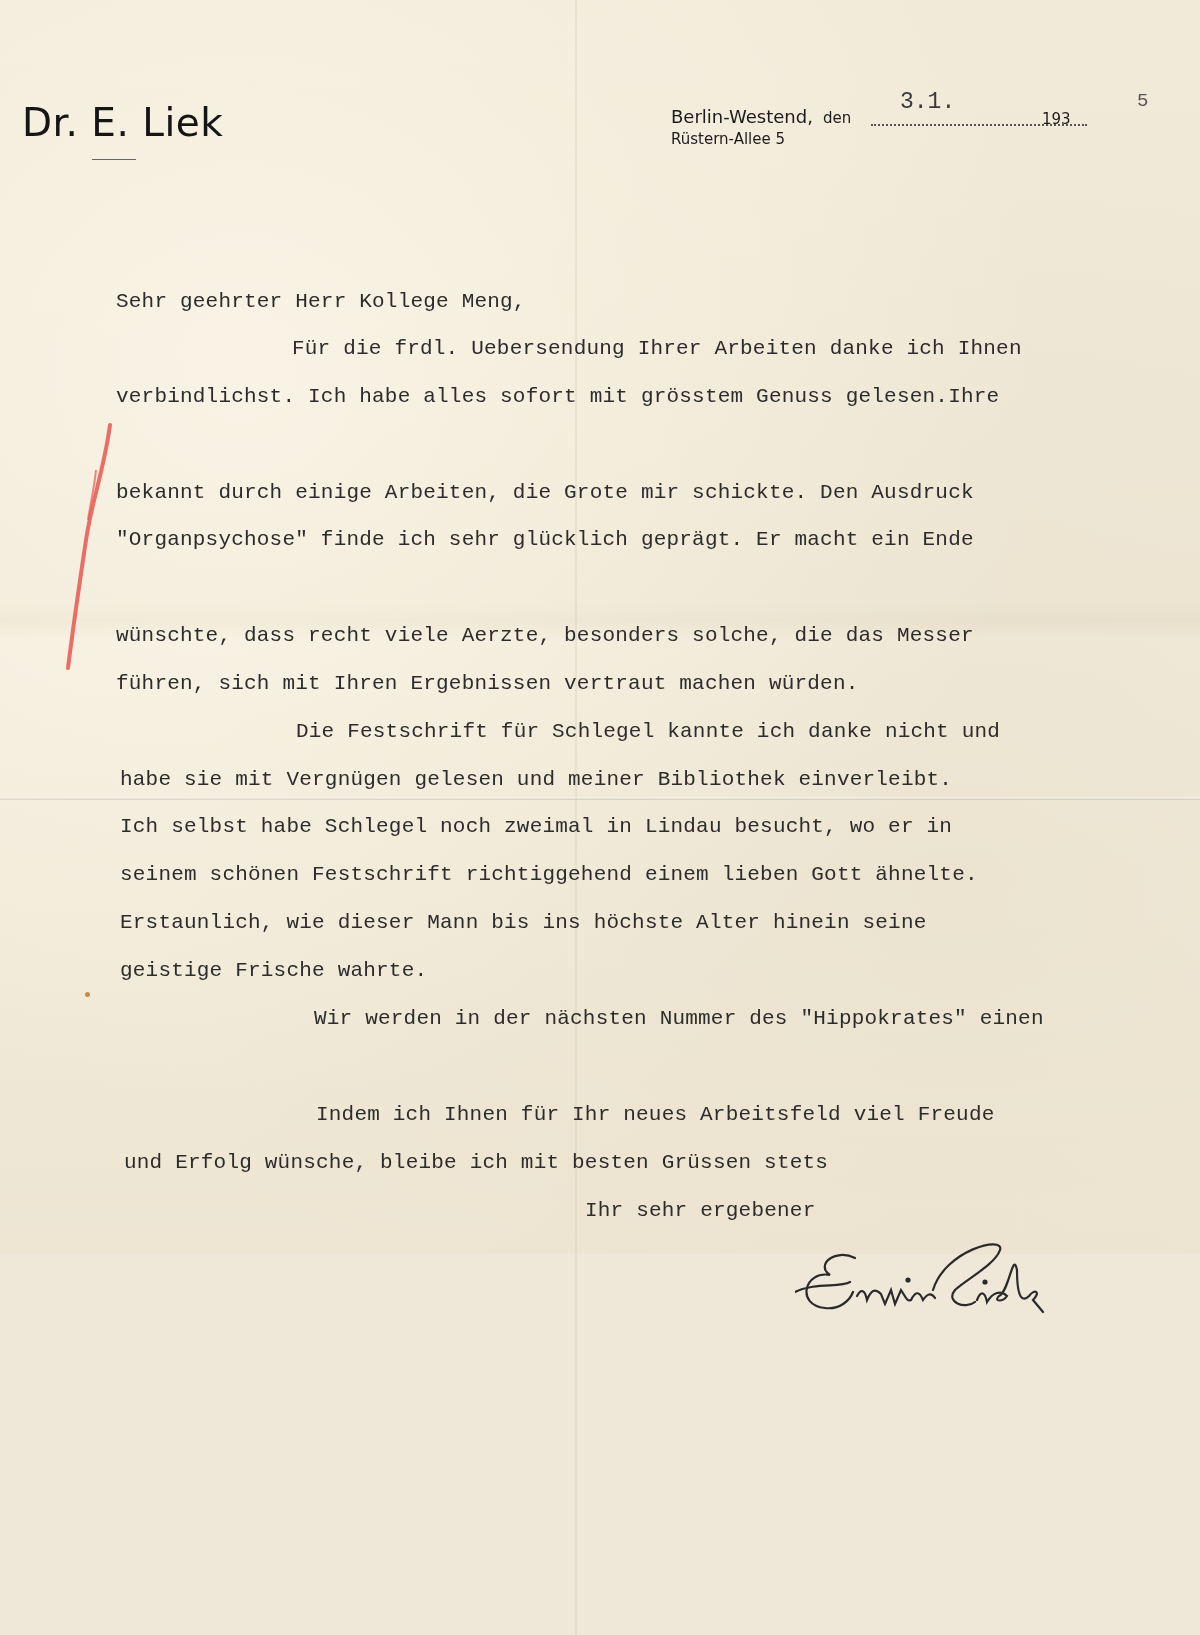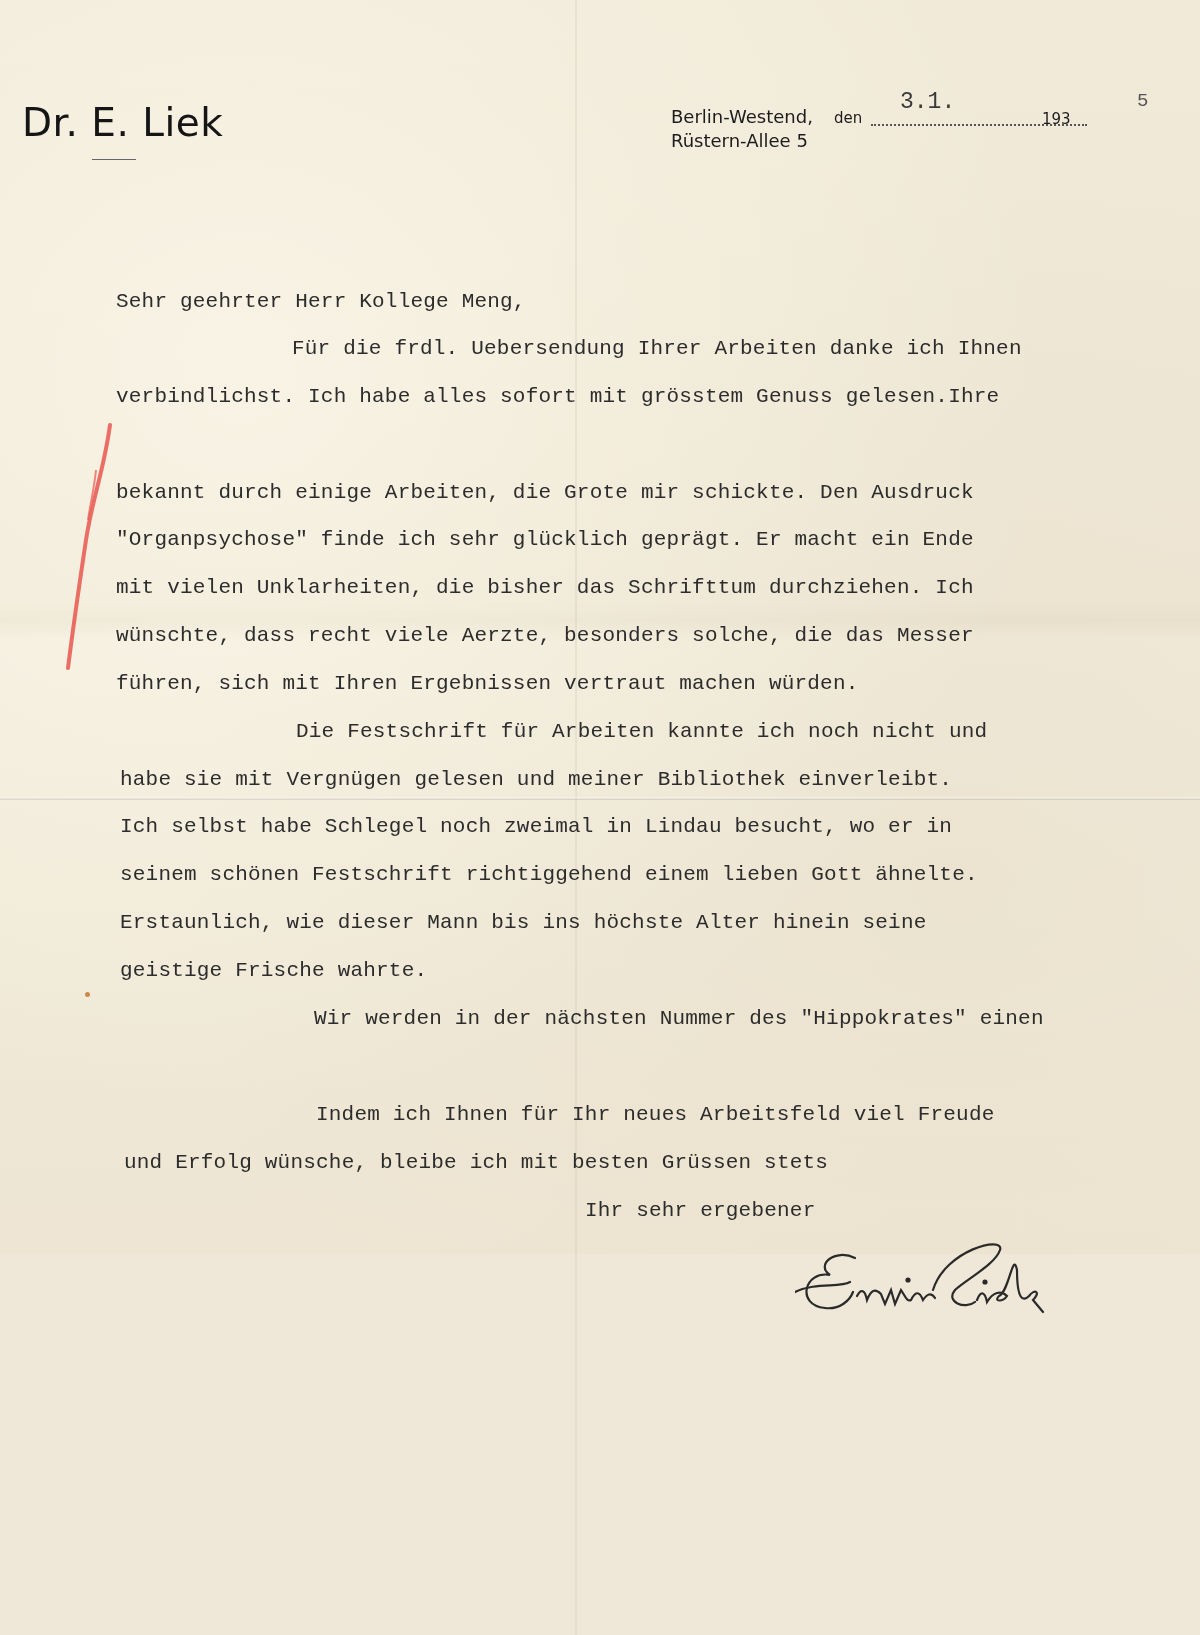--- a/index.html
+++ b/index.html
@@ -29,32 +29,32 @@
     font-family: "DejaVu Sans", sans-serif; font-size: 39px; color: #151515;
     letter-spacing: 0.5px;
   }
   .letterhead-rule {
     position: absolute; left: 92px; top: 159px; width: 44px; height: 1px; background: #666;
   }
   .place {
     position: absolute; left: 671px; top: 106px;
     font-family: "DejaVu Sans", sans-serif; font-size: 18px; color: #1c1c1c;
   }
-  .den { font-size: 15px; margin-left: 21px; }
+  .den { font-size: 15px; margin-left: 10px; }
   .dots {
     position: absolute; left: 871px; top: 124px; width: 216px; height: 0;
     border-bottom: 2px dotted #555;
   }
   .year-prefix {
     position: absolute; left: 1042px; top: 110px;
     font-family: "DejaVu Sans", sans-serif; font-size: 15px; color: #1c1c1c;
   }
   .street {
     position: absolute; left: 671px; top: 130px;
-    font-family: "DejaVu Sans", sans-serif; font-size: 18px; color: #1c1c1c;
+    font-family: "DejaVu Sans", sans-serif; font-size: 15px; color: #1c1c1c;
   }
   .date-typed {
     position: absolute; left: 900px; top: 89px; font-size: 23px; color: #3a3a3a;
   }
   .year-digit {
     position: absolute; left: 1137px; top: 90px; font-size: 19px; color: #555;
   }
   .body-line {
     position: absolute; font-size: 21px; white-space: pre; color: #2c2c2c;
     letter-spacing: 0.2px;
@@ -86,24 +86,23 @@
 
   <div class="date-typed">3.1.</div>
   <div class="year-digit">5</div>
 
   <div class="body-line" style="left:116px; top:290px">Sehr geehrter Herr Kollege Meng,</div>
 
   <div class="body-line" style="left:292px; top:337px">Für die frdl. Uebersendung Ihrer Arbeiten danke ich Ihnen</div>
   <div class="body-line" style="left:116px; top:385px">verbindlichst. Ich habe alles sofort mit grösstem Genuss gelesen.Ihre</div>
   <div class="body-line" style="left:116px; top:481px">bekannt durch einige Arbeiten, die Grote mir schickte. Den Ausdruck</div>
   <div class="body-line" style="left:116px; top:528px">"Organpsychose" finde ich sehr glücklich geprägt. Er macht ein Ende</div>
-  <div class="body-line" style="left:116px; top:576px">mit vielen Unklarheiten, die bisher das Schrifttum durchziehen. Ich</div>
   <div class="body-line" style="left:116px; top:672px">führen, sich mit Ihren Ergebnissen vertraut machen würden.</div>
   <div class="body-line" style="left:116px; top:624px">wünschte, dass recht viele Aerzte, besonders solche, die das Messer</div>
-  <div class="body-line" style="left:296px; top:720px">Die Festschrift für Arbeiten kannte ich noch nicht und</div>
+  <div class="body-line" style="left:296px; top:720px">Die Festschrift für Schlegel kannte ich danke nicht und</div>
   <div class="body-line" style="left:120px; top:768px">habe sie mit Vergnügen gelesen und meiner Bibliothek einverleibt.</div>
   <div class="body-line" style="left:120px; top:815px">Ich selbst habe Schlegel noch zweimal in Lindau besucht, wo er in</div>
   <div class="body-line" style="left:120px; top:863px">seinem schönen Festschrift richtiggehend einem lieben Gott ähnelte.</div>
   <div class="body-line" style="left:120px; top:911px">Erstaunlich, wie dieser Mann bis ins höchste Alter hinein seine</div>
   <div class="body-line" style="left:120px; top:959px">geistige Frische wahrte.</div>
   <div class="body-line" style="left:314px; top:1007px">Wir werden in der nächsten Nummer des "Hippokrates" einen</div>
   <div class="body-line" style="left:316px; top:1103px">Indem ich Ihnen für Ihr neues Arbeitsfeld viel Freude</div>
   <div class="body-line" style="left:124px; top:1151px">und Erfolg wünsche, bleibe ich mit besten Grüssen stets</div>
 
   <div class="body-line" style="left:585px; top:1199px">Ihr sehr ergebener</div>

